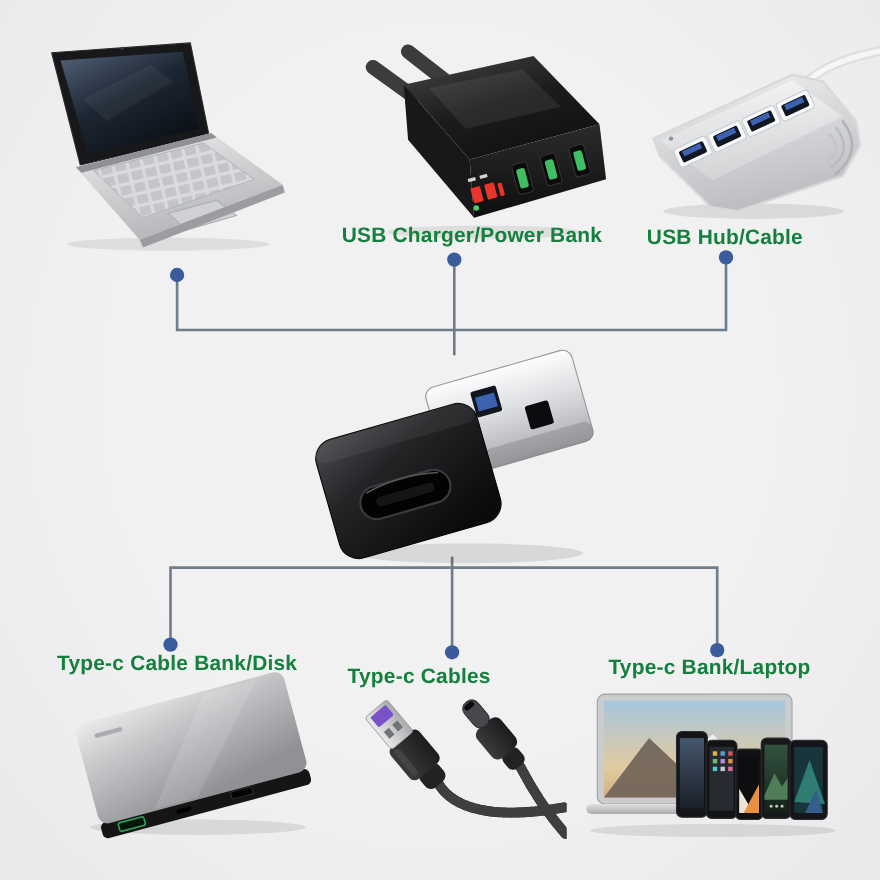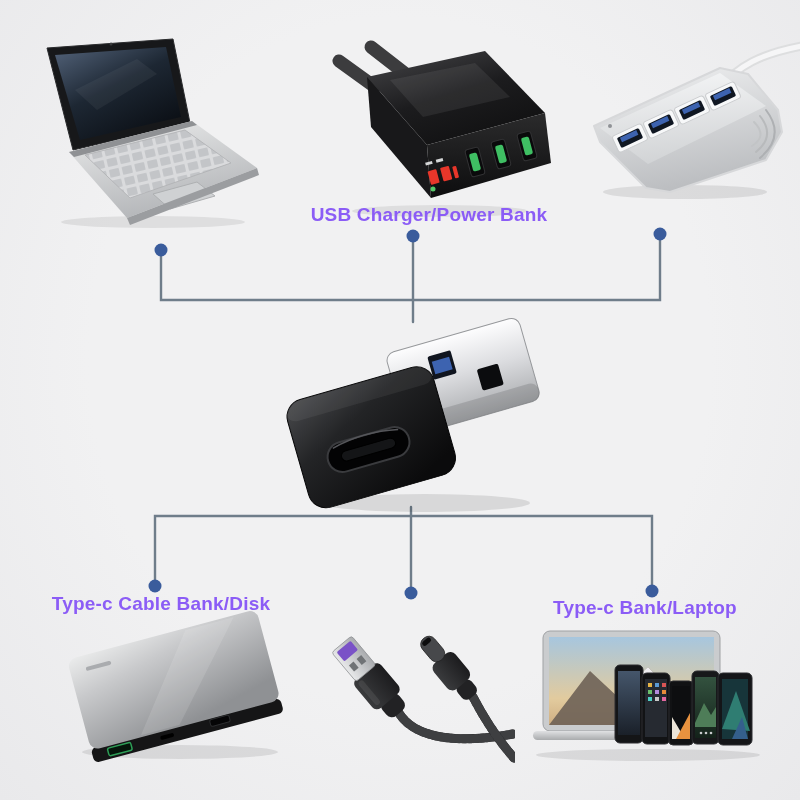--- a/index.html
+++ b/index.html
@@ -6,21 +6,21 @@
   body{
     width:800px;height:800px;position:relative;overflow:hidden;
     background:radial-gradient(ellipse at 50% 45%, #f1f1f2 55%, #e9e9eb 100%);
     font-family:"Liberation Sans", sans-serif;
   }
   .stage{position:absolute;inset:0;}
   .connector-svg{position:absolute;left:0;top:0;pointer-events:none;}
   .device{position:absolute;}
   .label{
     position:absolute;transform:translateX(-50%);
-    font-weight:700;font-size:19px;color:#8b5cf6;white-space:nowrap;
+    font-weight:700;font-size:19px;color:#15803d;white-space:nowrap;
     letter-spacing:.2px;
   }
 </style>
 </head>
 <body>
 
 <div class="stage">
 
   <svg class="connector-svg" width="800" height="800" viewBox="0 0 800 800">
     <g fill="none" stroke="#6f7d8a" stroke-width="2.4" stroke-linecap="round">
@@ -340,16 +340,18 @@
       <g>
         <rect x="198" y="58" width="34" height="72" rx="5" fill="#141518" stroke="#2c2d30"></rect>
         <rect x="202" y="64" width="26" height="60" fill="#17353a"></rect>
         <polygon points="202,114 216,76 230,116" fill="#2f7d72"></polygon>
         <polygon points="212,124 222,102 228,124" fill="#345f8c"></polygon>
       </g>
     </svg>
   </div>
 
   <div class="label" style="left:429px;top:204px">USB Charger/Power Bank</div>
+  <div class="label" style="left:659px;top:206px">USB Hub/Cable</div>
   <div class="label" style="left:161px;top:593px">Type-c Cable Bank/Disk</div>
+  <div class="label" style="left:381px;top:605px">Type-c Cables</div>
   <div class="label" style="left:645px;top:597px">Type-c Bank/Laptop</div>
 
 </div>
 
 </body></html>

